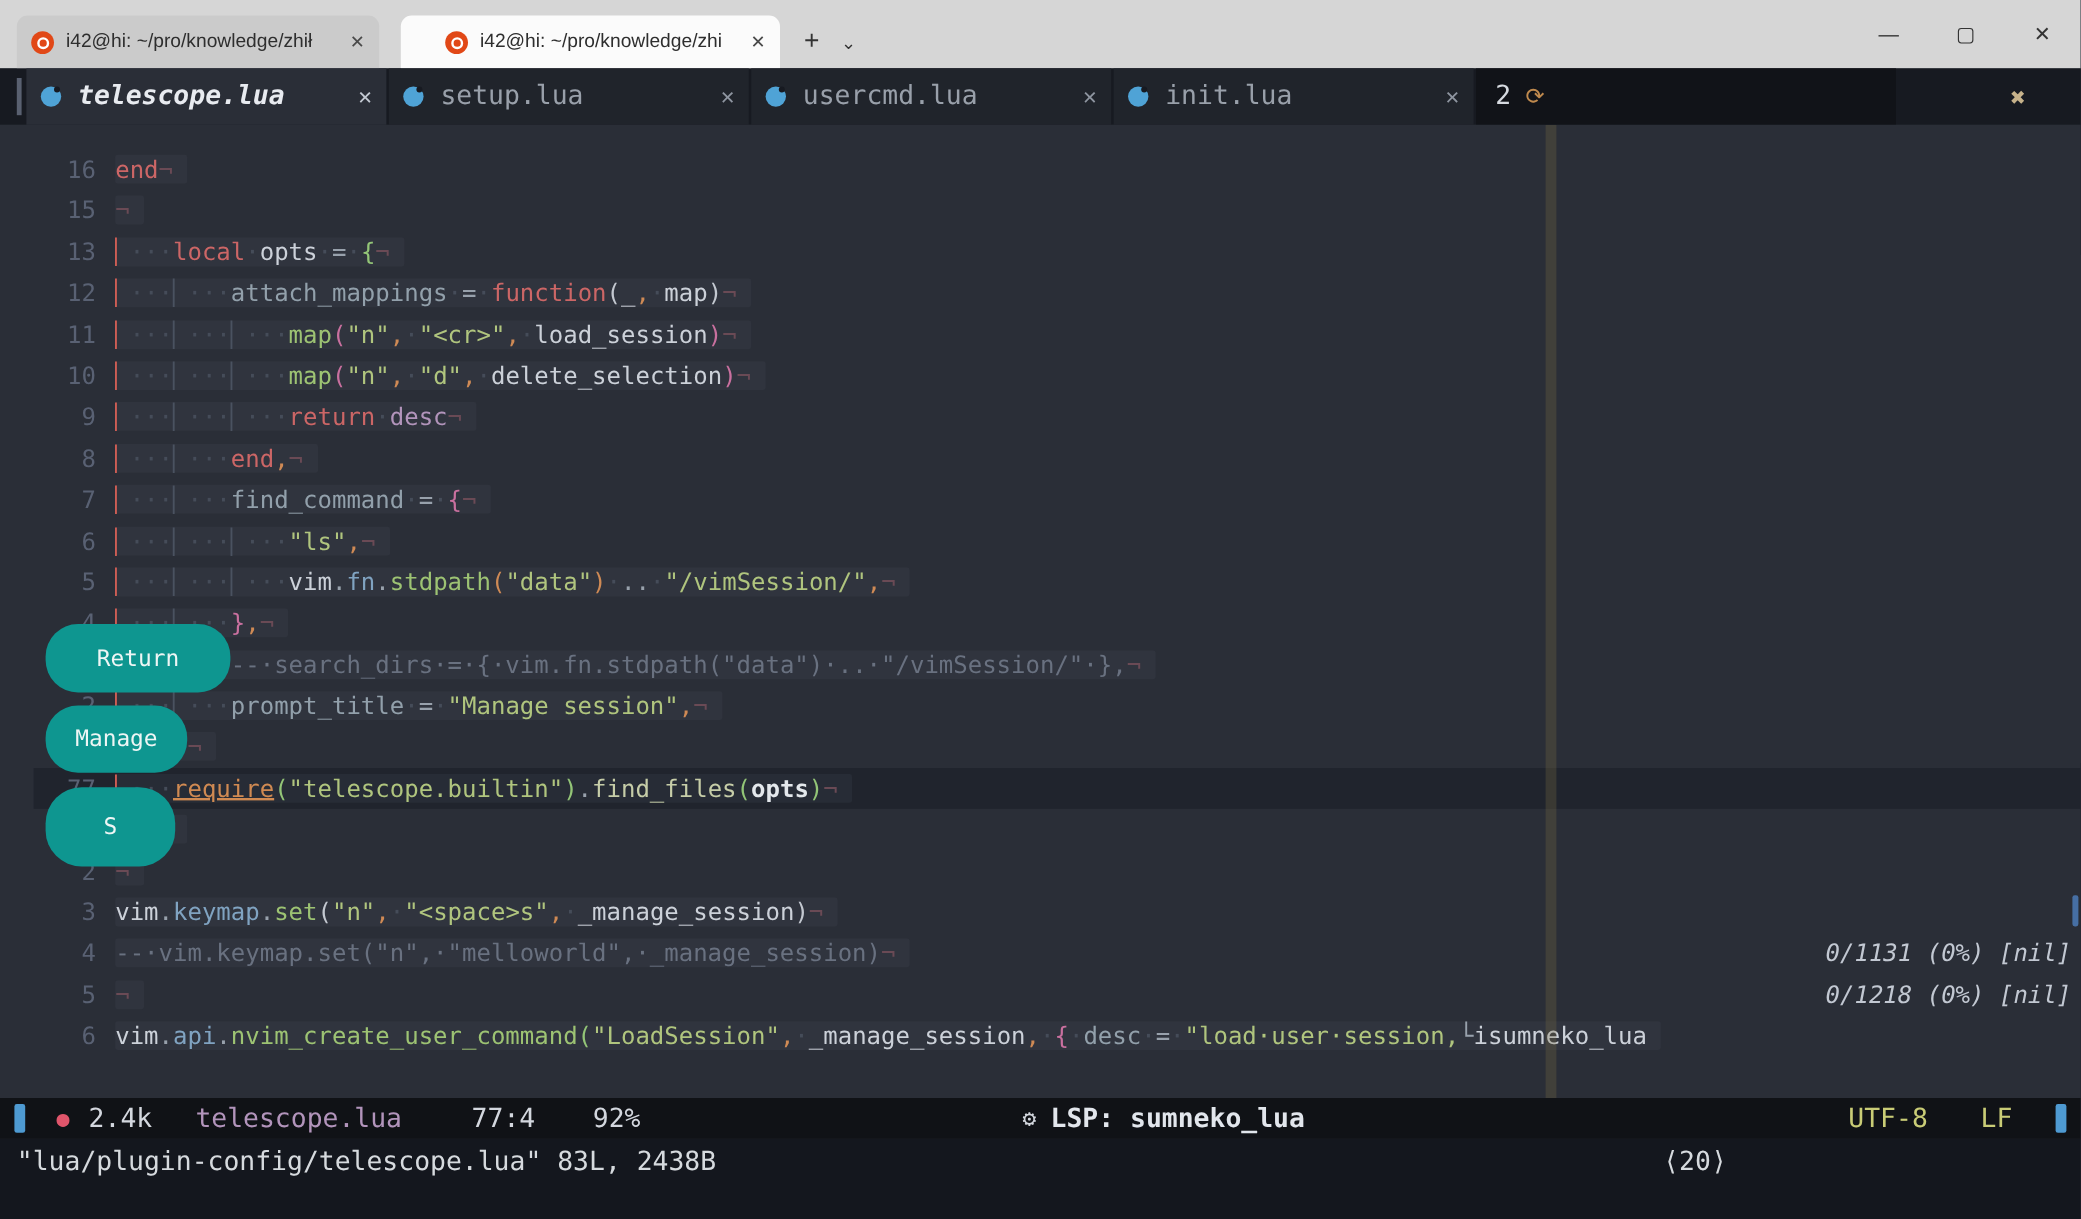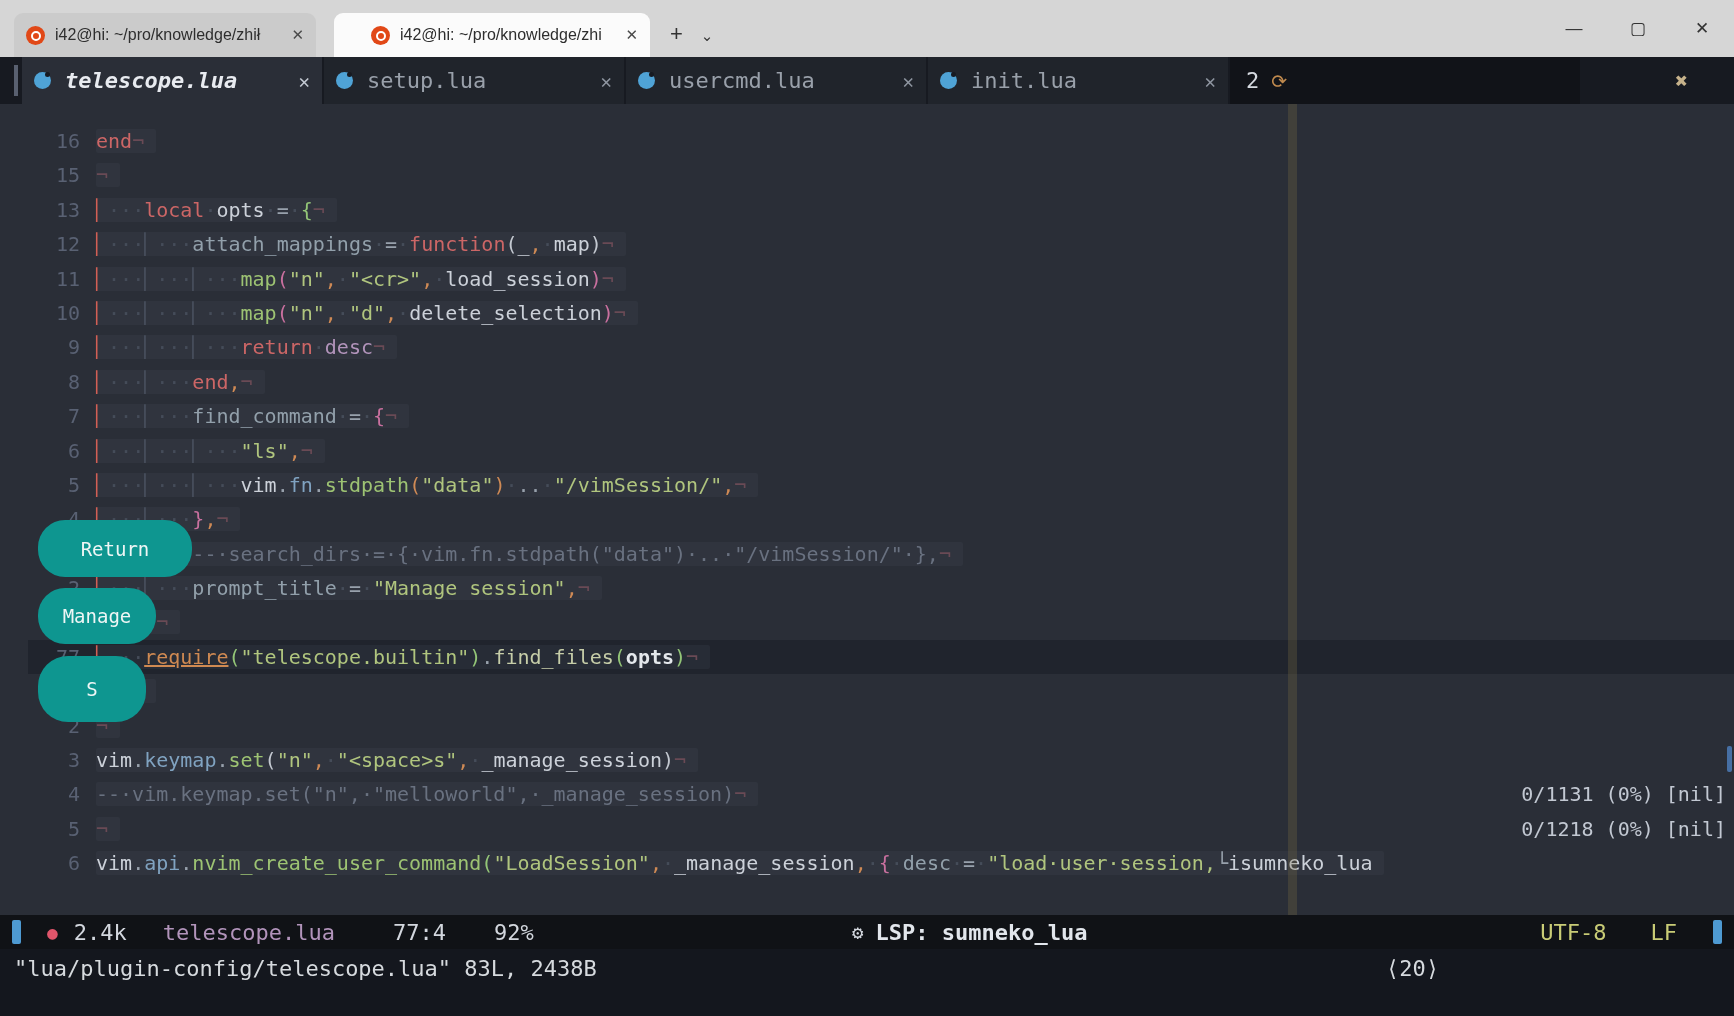--- a/index.html
+++ b/index.html
@@ -46,21 +46,21 @@
 
   
   .editor{position:absolute;top:104px;left:0;width:1734px;height:811px;background:#2a2e37;
           overflow:hidden;}
   .rows{position:absolute;inset:0;padding:20px 0 0 28px;font-size:20px;}
   .row{height:34.4px;line-height:34.4px;white-space:pre;position:relative;}
   .num{display:inline-block;width:52px;margin-right:16px;text-align:right;color:#596173;}
   .lc{background:#30343e;padding:0 12px 0 0;border-radius:2px;}
   .row.cur{background:#20242d;}
   .row.cur .lc{background:#272c36;}
-  .virt{position:absolute;right:8px;top:0;color:#c2c8d2;}
+  .virt{position:absolute;right:8px;top:0;color:#c2c8d2;font-style:italic;}
   .colorcolumn{position:absolute;left:1288px;top:0;width:9px;height:811px;
                background:rgba(125,110,70,0.28);pointer-events:none;z-index:6;}
   .sbmark{position:absolute;right:2px;top:642px;width:5px;height:26px;background:#4d7fbf;
           border-radius:2px;opacity:.8;z-index:7;}
 
   
   .s-kw{color:#cc6666;}
   .s-kwu{color:#cc6666;text-decoration:underline;text-underline-offset:5px;text-decoration-thickness:2px;}
   .s-req{color:#d08a52;text-decoration:underline;}
   .s-fn{color:#9dc373;}

